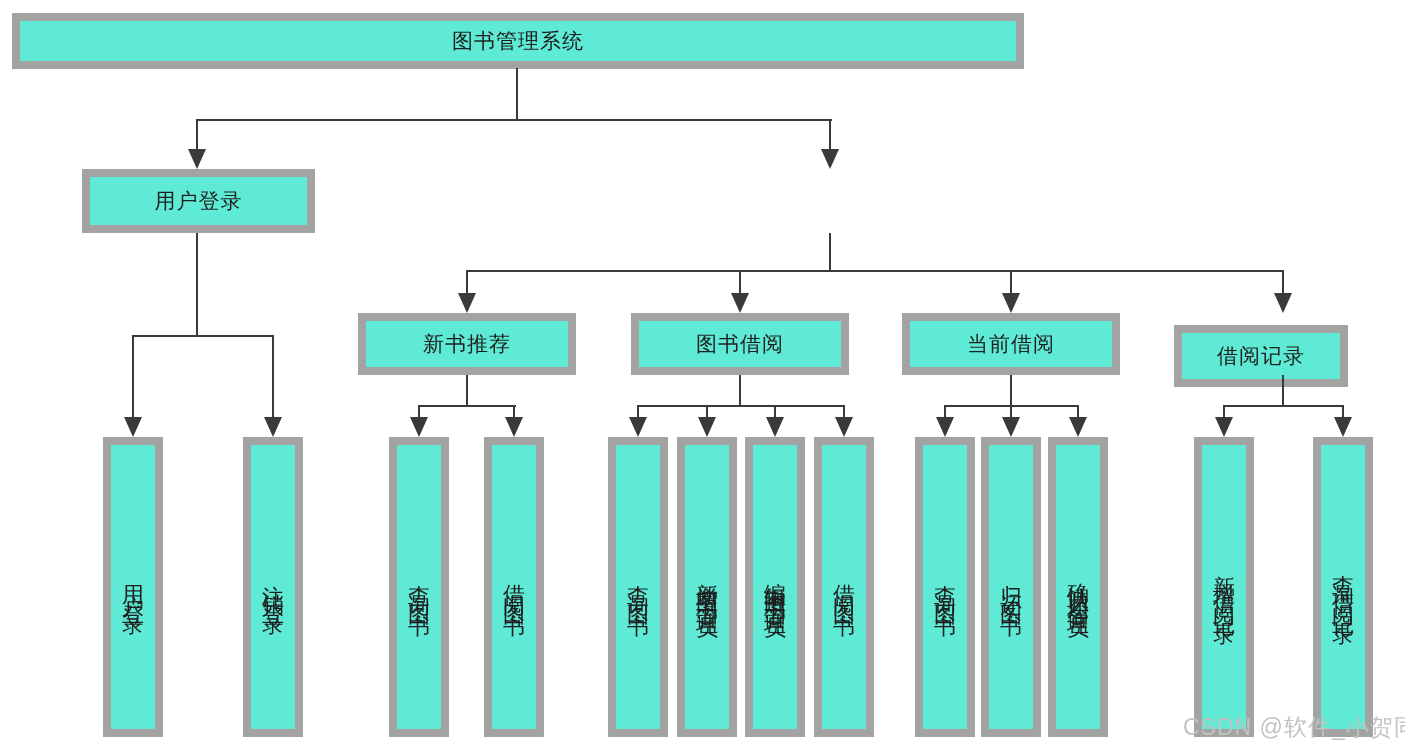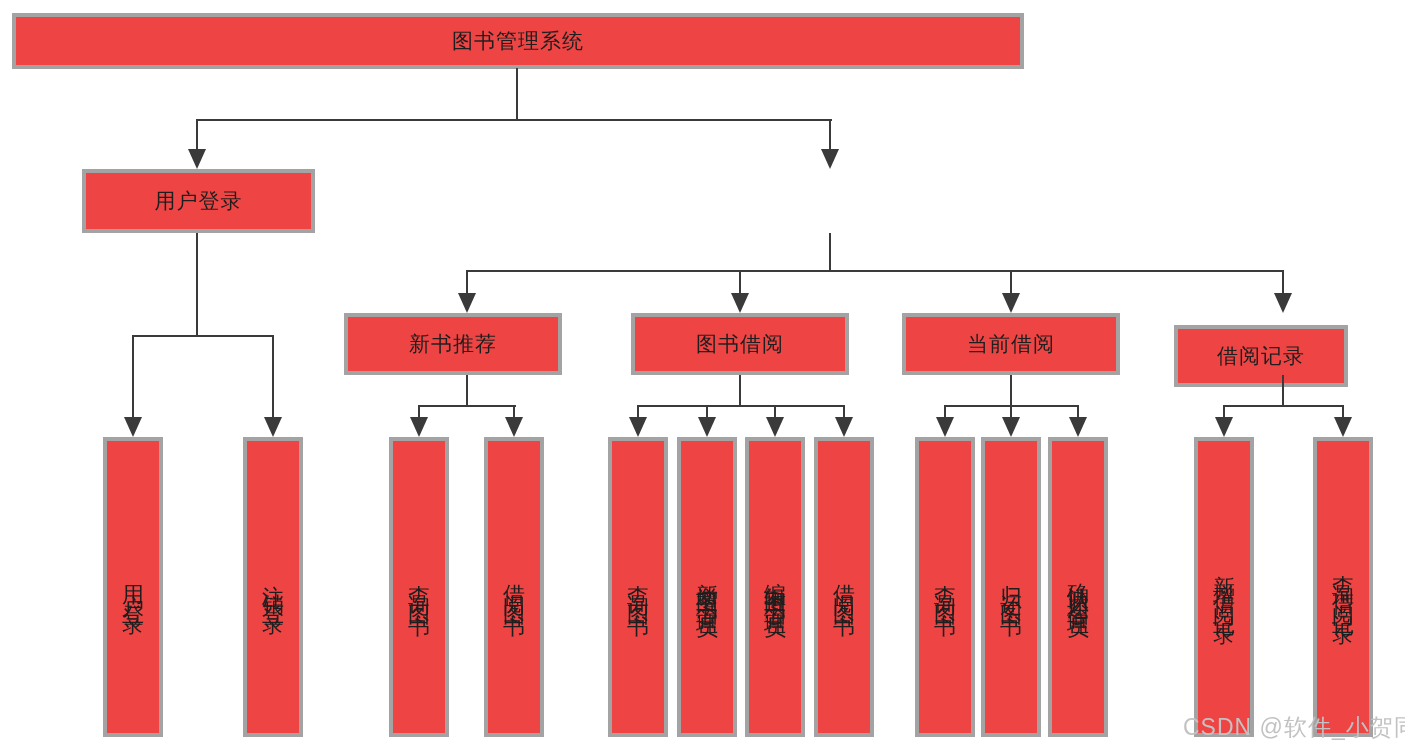--- a/index.html
+++ b/index.html
@@ -6,22 +6,22 @@
   #canvas{
     position:relative;
     width:1405px;height:747px;
     background:#ffffff;
     font-family:"Liberation Sans","DejaVu Sans",sans-serif;
     overflow:hidden;
   }
   .box{
     position:absolute;
     box-sizing:border-box;
-    border:4px solid #a3a3a3;
-    background:#ef4444;
+    border:8px solid #a3a3a3;
+    background:#5eead4;
     display:flex;align-items:center;justify-content:center;
     color:#1e1e1e;
   }
   .hlabel{font-size:21px;letter-spacing:1px;white-space:nowrap;}
   .vbox .vlabel{
     writing-mode:vertical-rl;
     font-size:22px;
     letter-spacing:10px;
     line-height:1;
     color:#1e1e1e;
@@ -74,21 +74,21 @@
   <div class="line" style="left:466px;top:270px;width:818px;height:2px"></div>
   <div class="line" style="left:466px;top:270px;width:2px;height:25px"></div>
   <div class="line" style="left:739px;top:270px;width:2px;height:25px"></div>
   <div class="line" style="left:1010px;top:270px;width:2px;height:25px"></div>
   <div class="line" style="left:1282px;top:270px;width:2px;height:25px"></div>
   <div class="arrow" style="left:458px;top:293px"></div>
   <div class="arrow" style="left:731px;top:293px"></div>
   <div class="arrow" style="left:1002px;top:293px"></div>
   <div class="arrow" style="left:1274px;top:293px"></div>
 
-  <div class="box" style="left:344px;top:313px;width:218px;height:62px">
+  <div class="box" style="left:358px;top:313px;width:218px;height:62px">
     <span class="hlabel">新书推荐</span>
   </div>
   <div class="box" style="left:631px;top:313px;width:218px;height:62px">
     <span class="hlabel">图书借阅</span>
   </div>
   <div class="box" style="left:902px;top:313px;width:218px;height:62px">
     <span class="hlabel">当前借阅</span>
   </div>
   <div class="box" style="left:1174px;top:325px;width:174px;height:62px">
     <span class="hlabel">借阅记录</span>

